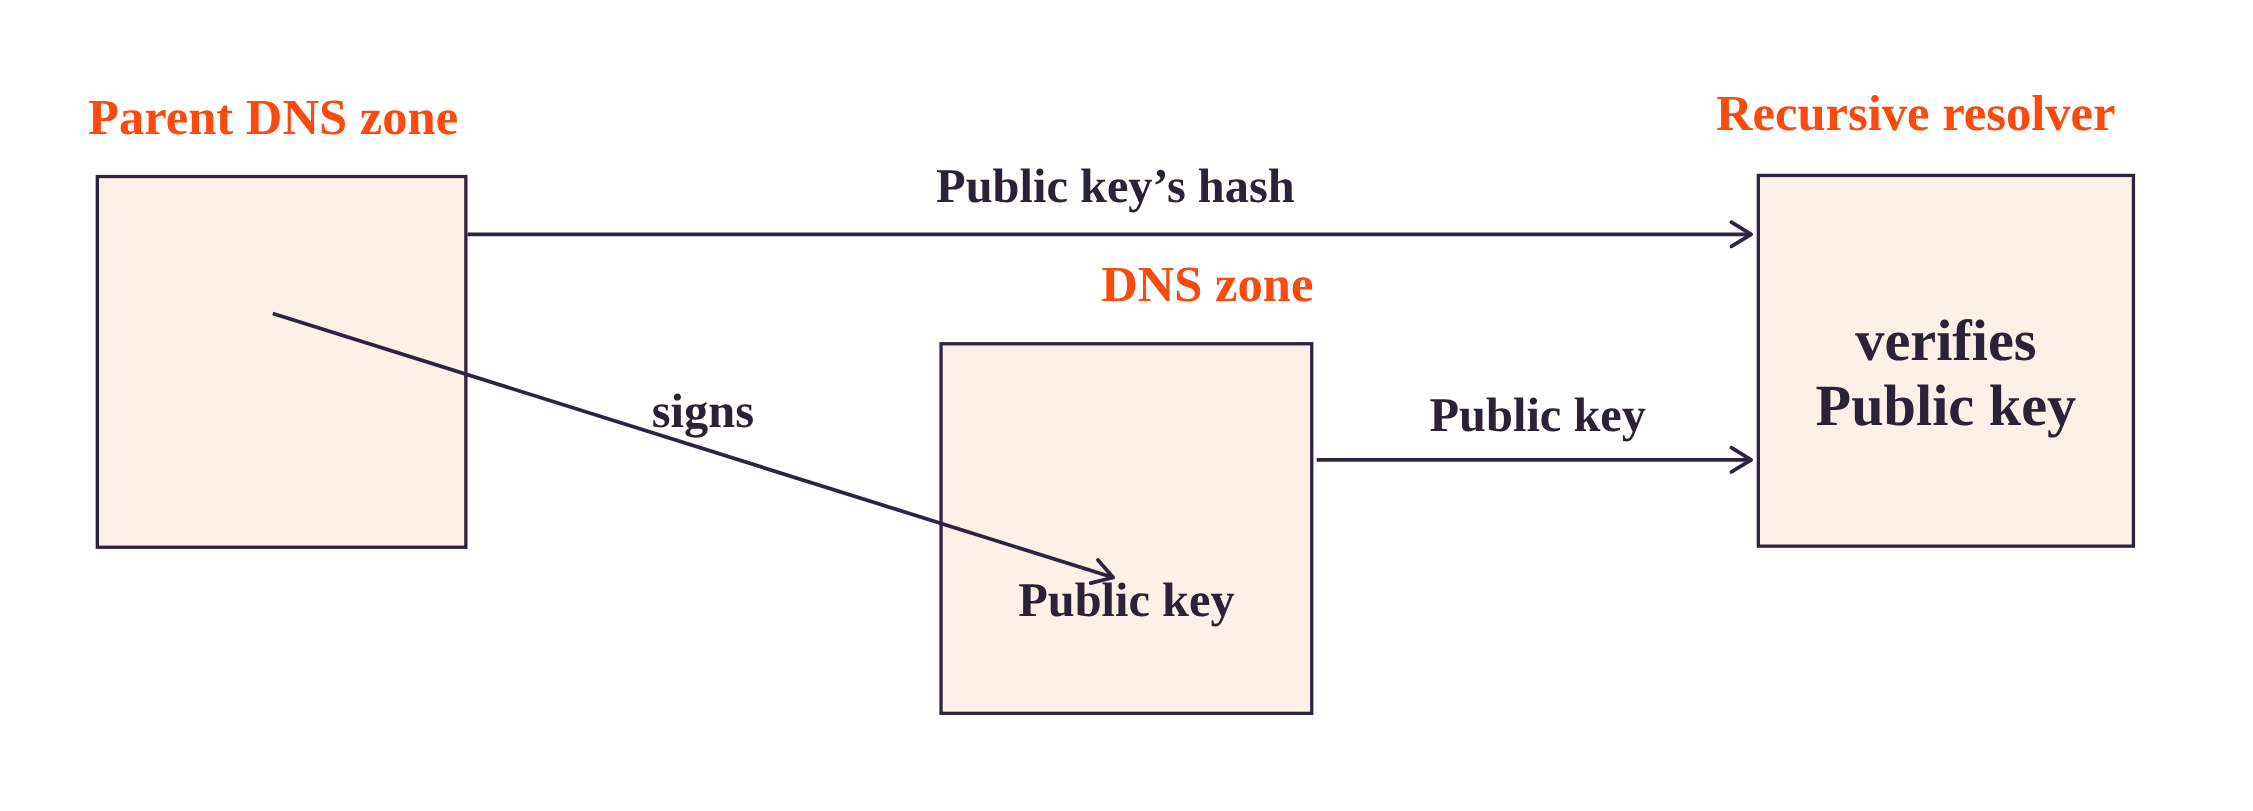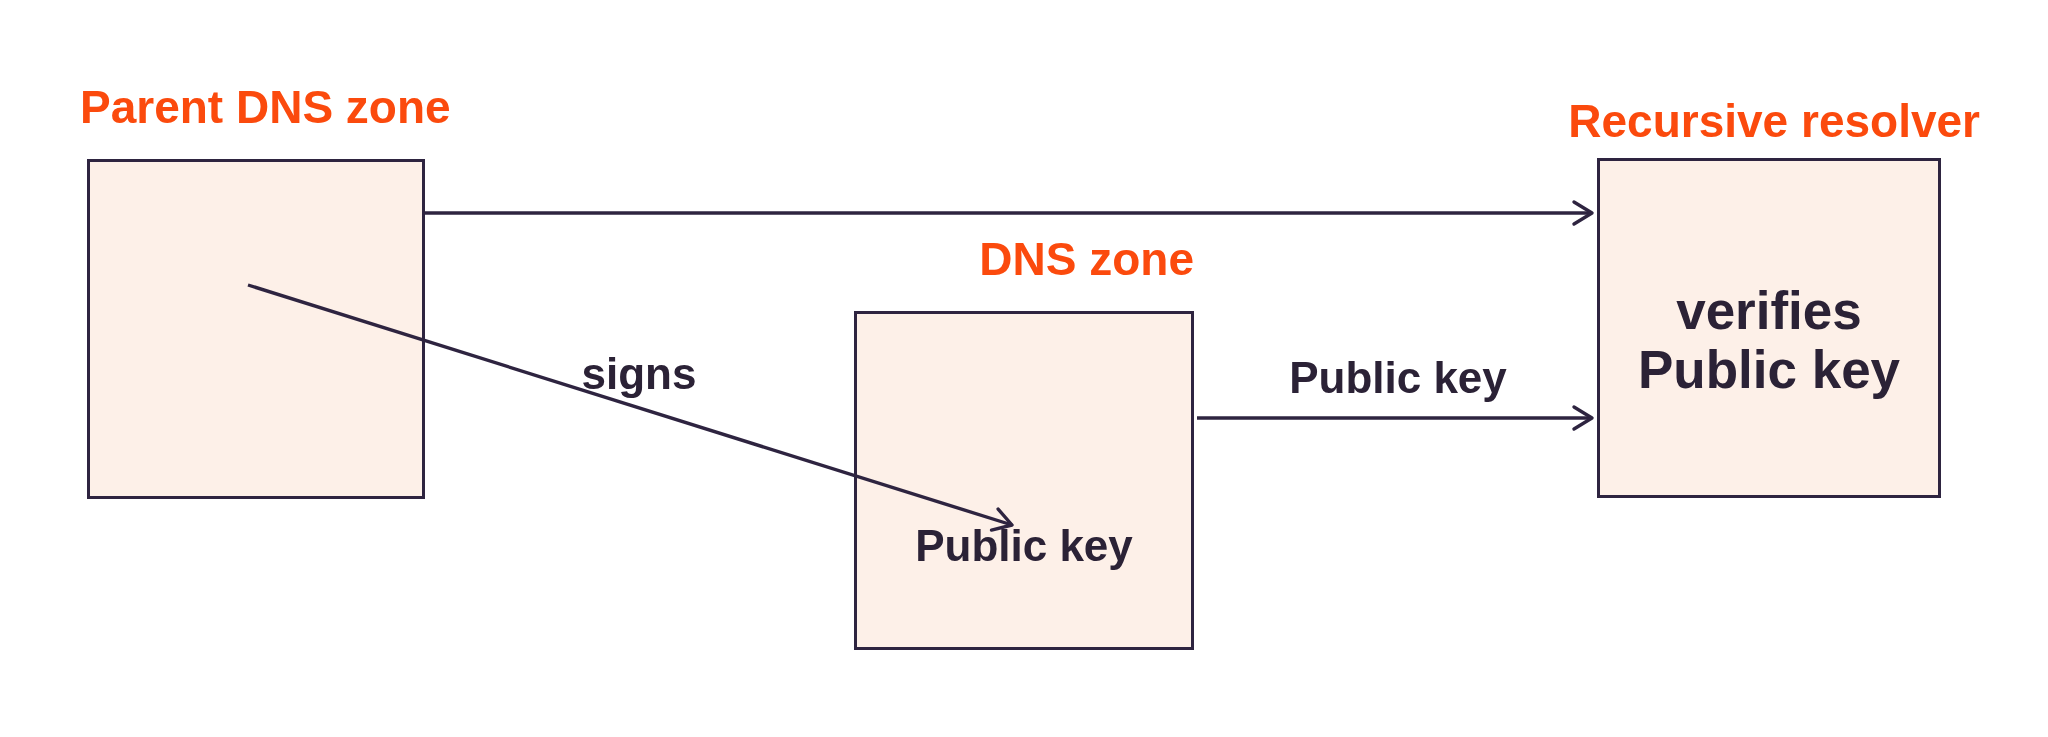--- a/index.html
+++ b/index.html
@@ -12,20 +12,21 @@
     height: 737px;
     position: relative;
     overflow: hidden;
     font-family: "Liberation Sans", sans-serif;
   }
   .canvas {
     position: absolute;
     left: 0; top: 0;
     width: 1732px;
     height: 737px;
+    font-family: Liberation Serif, serif;
   }
   .node-box {
     position: absolute;
     background: #fdf0e8;
     border: 3px solid #2e2440;
     box-sizing: border-box;
   }
   .box-parent   { left: 87px;   top: 159px; width: 338px; height: 340px; }
   .box-dns      { left: 854px;  top: 311px; width: 340px; height: 339px; }
   .box-resolver { left: 1597px; top: 158px; width: 344px; height: 340px; }
@@ -33,21 +34,21 @@
   .zone-title {
     position: absolute;
     color: #fb4a0d;
     font-size: 46px;
     font-weight: 700;
     line-height: 1;
     white-space: nowrap;
   }
   .title-parent   { left: 80px;   top: 84px;  text-align: left; }
   .title-dns      { left: 854px;  top: 236px; width: 340px; text-align: right; }
-  .title-resolver { left: 1560px; top: 98px;  width: 420px; text-align: right; }
+  .title-resolver { left: 1560px; top: 80px;  width: 420px; text-align: left; }
 
   .dark-label {
     position: absolute;
     color: #2b2236;
     font-size: 44px;
     font-weight: 700;
     line-height: 1;
     text-align: center;
     white-space: nowrap;
   }
@@ -103,18 +104,19 @@
   </svg>
 
 
   <div class="dark-label label-dns-pubkey">Public key</div>
 
   <div class="dark-label label-resolver-body">
     <span>verifies</span><br>
     <span>Public key</span>
   </div>
 
+  <div class="dark-label label-hash">Public key’s hash</div>
 
   <div class="dark-label label-signs">signs</div>
 
   <div class="dark-label label-arrow-pubkey">Public key</div>
 
 </div>
 
 </body></html>

